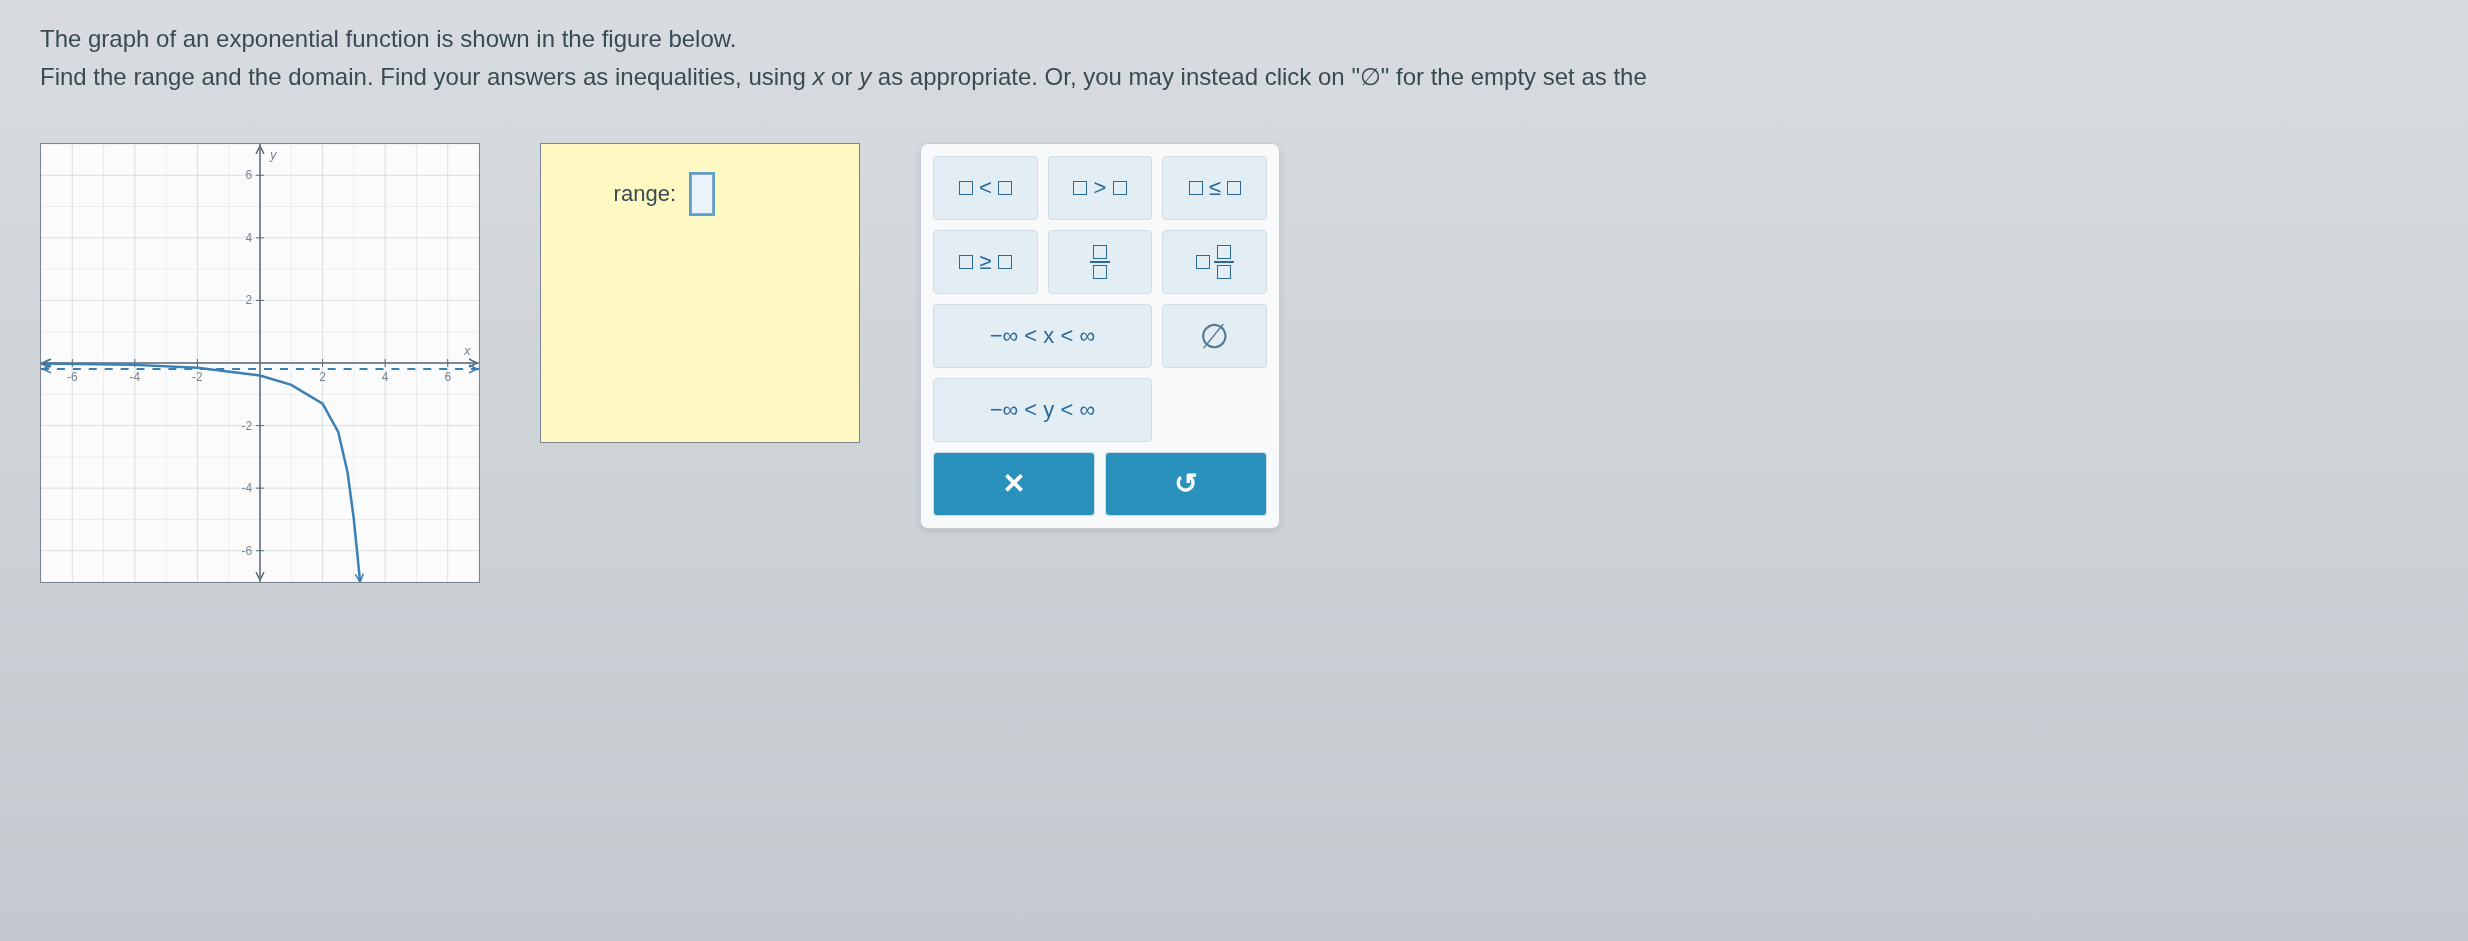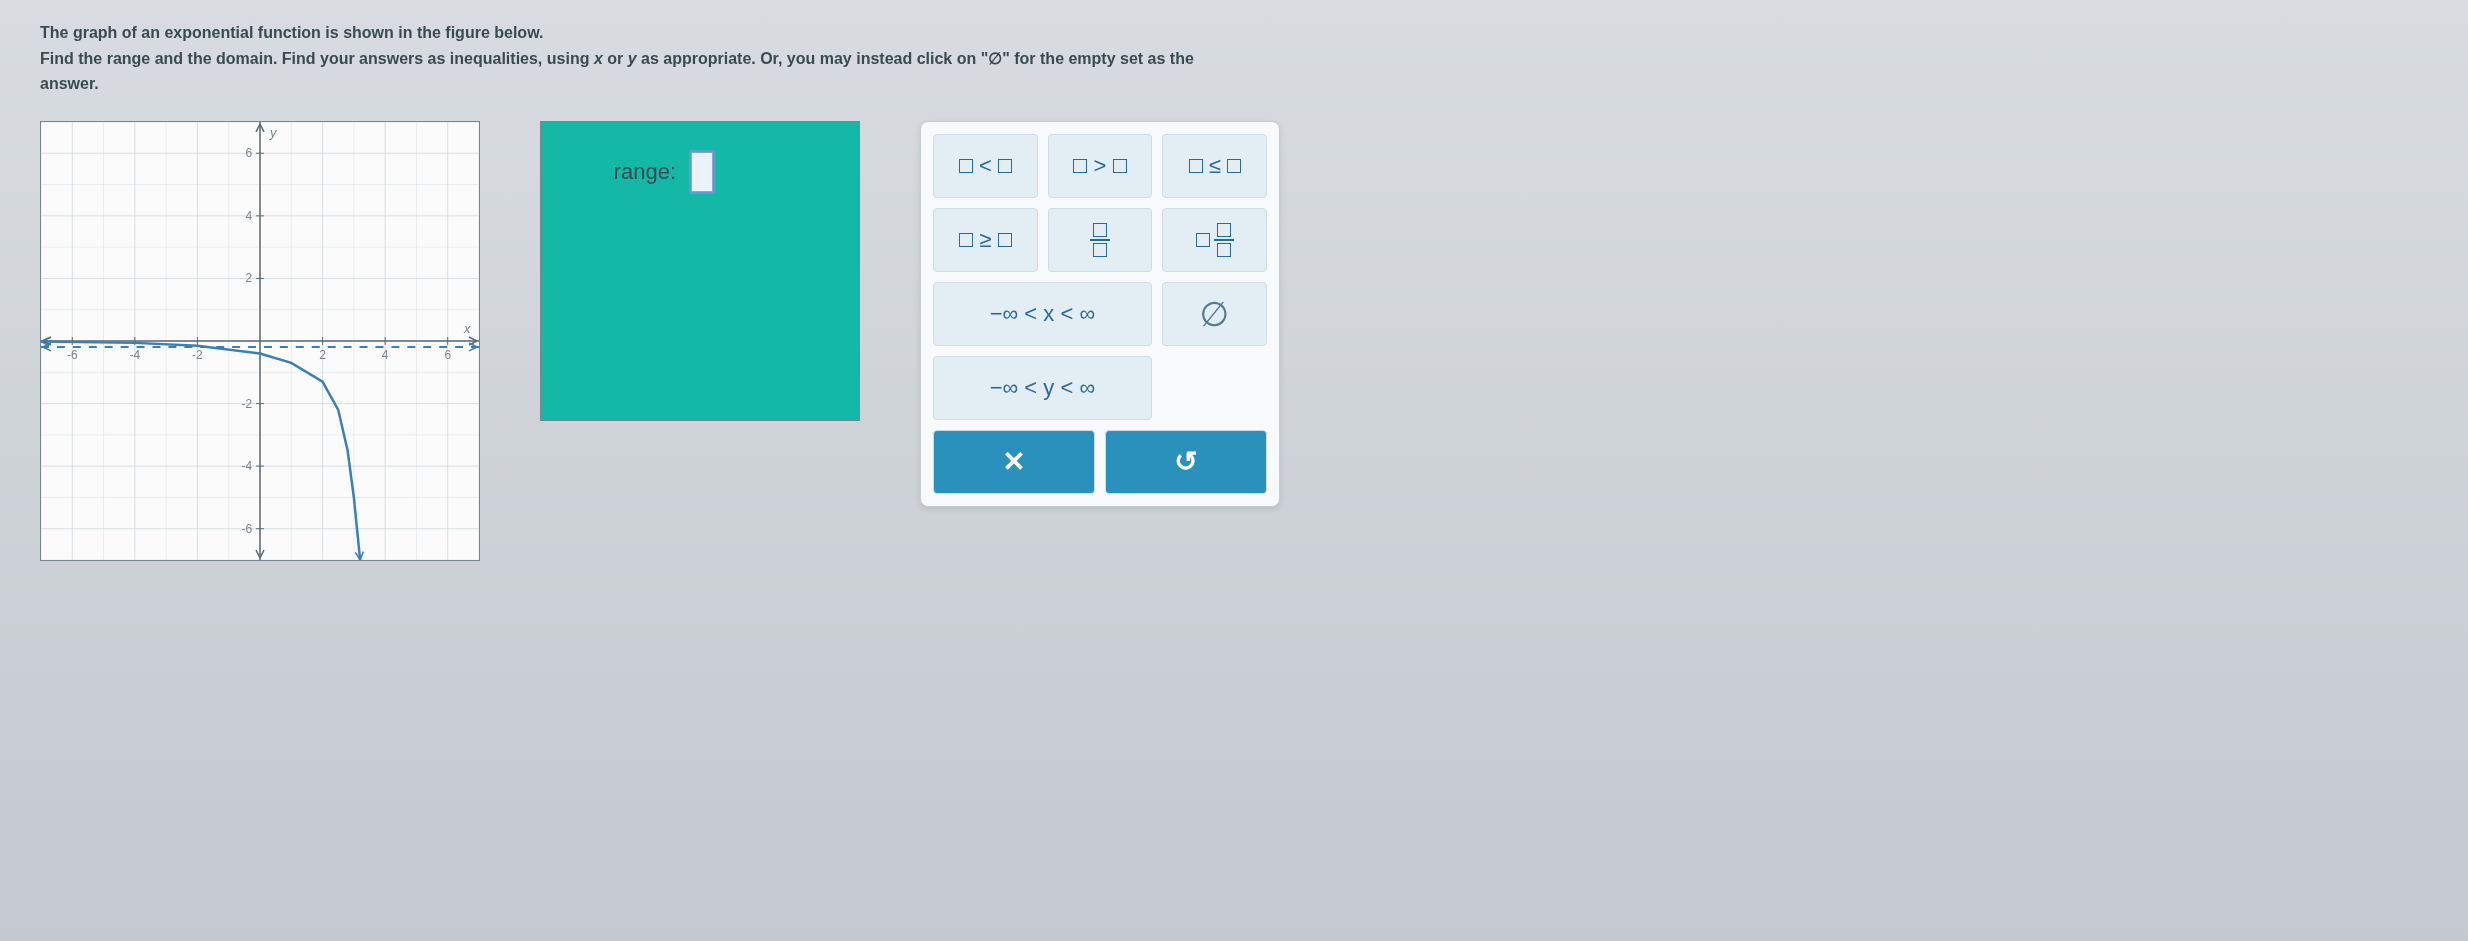--- a/index.html
+++ b/index.html
@@ -5,43 +5,43 @@
 * { margin: 0; padding: 0; box-sizing: border-box; }
 body {
   font-family: Arial, Helvetica, sans-serif;
   background: linear-gradient(180deg, #d8dce0 0%, #c4c9cf 100%);
   width: 2468px;
   height: 941px;
   padding: 20px 40px;
   color: #3a4a52;
 }
 .question-text {
-  font-size: 16px;
+  font-size: 24px;
   line-height: 1.6;
-  font-weight: 700;
-  margin-bottom: 24px;
+  font-weight: 400;
+  margin-bottom: 46px;
 }
 .question-text .empty-set-char { font-family: Arial; }
 .content-row {
   display: flex;
   align-items: flex-start;
   gap: 60px;
 }
 .graph-box {
   width: 440px; height: 440px;
   border: 1px solid #7a8590;
   background: #fbfbfb;
   position: relative;
 }
 .graph-svg { width: 100%; height: 100%; display:block; }
 
 .answer-box {
   width: 320px; height: 300px;
   border: 1px solid #7a8590;
-  background: #14b8a6;
+  background: #fef9c3;
   padding: 30px 25px;
   font-size: 22px;
   color:#3a4a52;
 }
 .answer-row { display:flex; align-items:center; margin-bottom:40px; }
 .answer-label { width:110px; text-align:right; margin-right:15px; font-weight:500; }
 .answer-input {
   width: 22px; height: 40px;
   border:1px solid #8aa6c0;
   background:#eaf3fb;
@@ -85,21 +85,20 @@
 .empty-set-sym { font-size:34px; color:#547a93; }
 </style>
 </head>
 <body>
 
 <div class="question-text">
   <div>The graph of an exponential function is shown in the figure below.</div>
   <div>
     <span>Find the range and the domain. Find your answers as inequalities, using </span><i>x</i><span> or </span><i>y</i><span> as appropriate. Or, you may instead click on "</span><span class="empty-set-char">∅</span><span>" for the empty set as the</span>
   </div>
-  <div>answer.</div>
 </div>
 
 <div class="content-row">
 
   <div class="graph-box">
     <svg class="graph-svg" viewBox="0 0 440 440">
       <g id="grid">
           <line x1="0" y1="0" x2="0" y2="440" stroke="#cfd6dc" stroke-width="0.4"></line>
           <line x1="31.428571428571427" y1="0" x2="31.428571428571427" y2="440" stroke="#cfd6dc" stroke-width="0.8"></line>
           <line x1="62.857142857142854" y1="0" x2="62.857142857142854" y2="440" stroke="#cfd6dc" stroke-width="0.4"></line>

